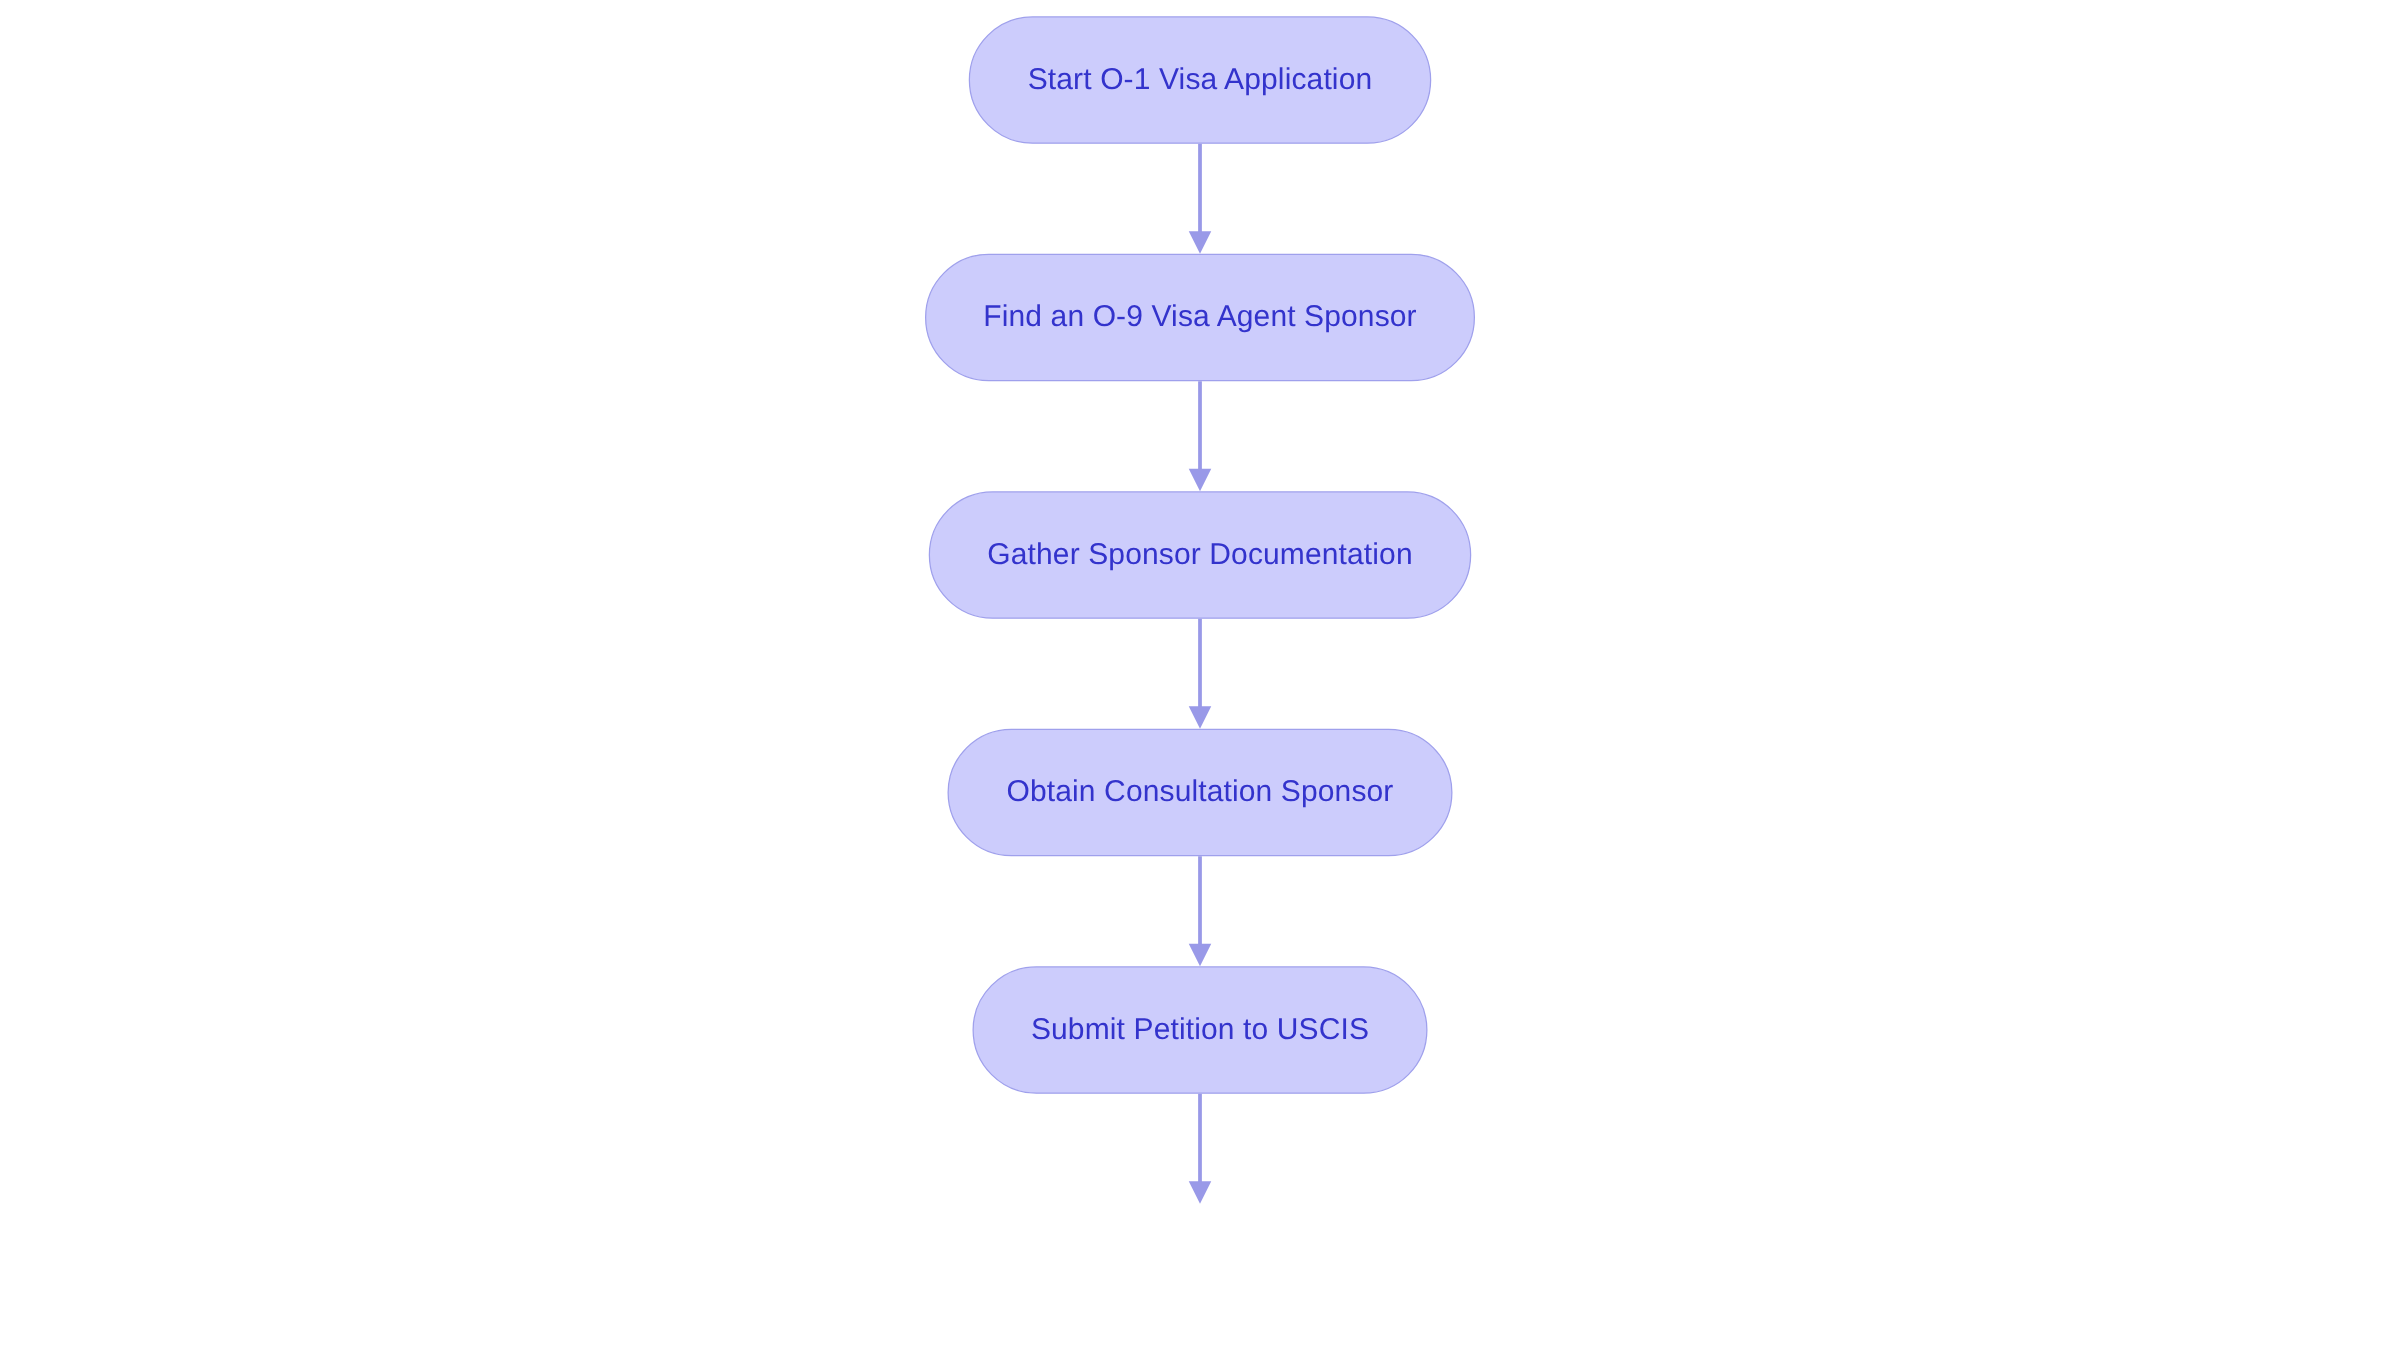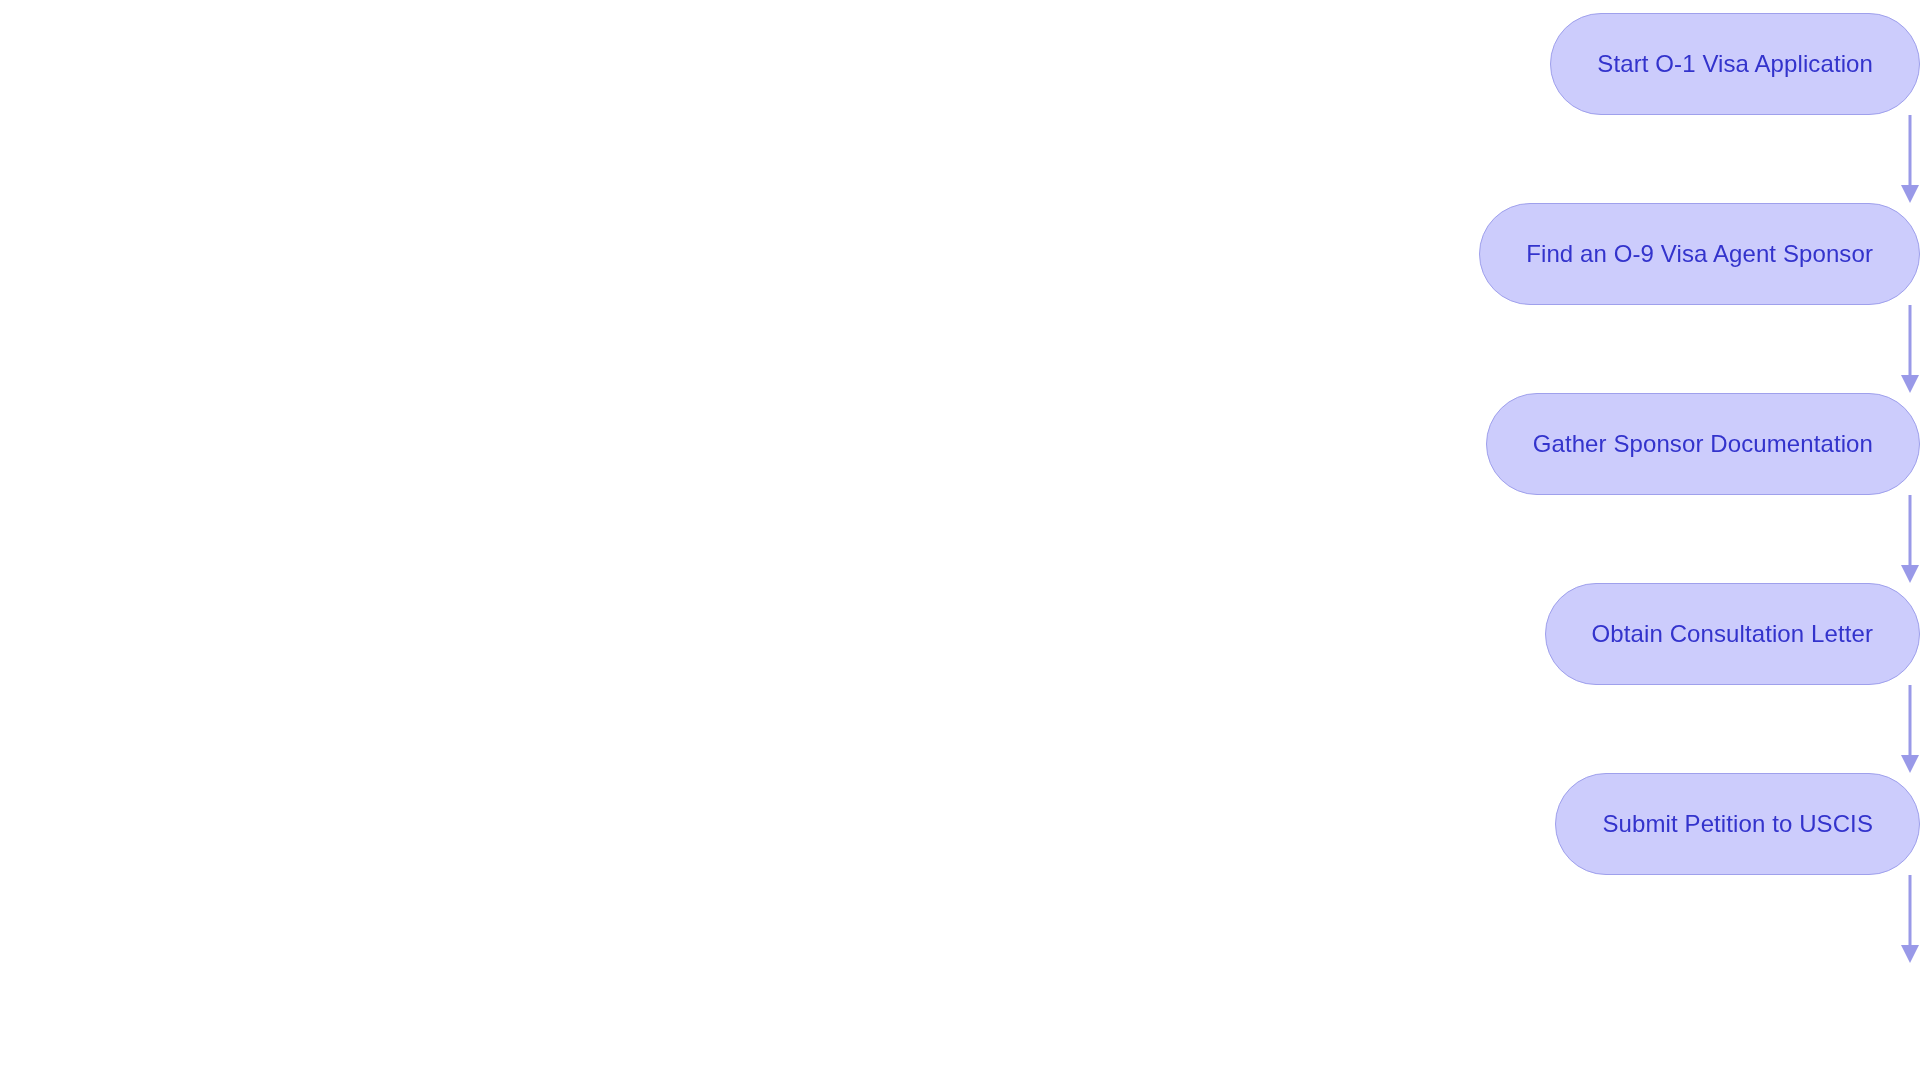--- a/index.html
+++ b/index.html
@@ -23,21 +23,21 @@
   }
 
   .flow-column {
     position: absolute;
     left: 0;
     top: 0;
     width: 1920px;
     height: 1083px;
     display: flex;
     flex-direction: column;
-    align-items: flex-end;
+    align-items: center;
     border-radius: 26px;
   }
 
   
   .node {
     position: relative;
     height: 102px;
     box-sizing: border-box;
     display: flex;
     align-items: center;
@@ -121,21 +121,21 @@
     <div class="node">
       <span class="node-label">Gather Sponsor Documentation</span>
     </div>
 
     <div class="connector">
       <div class="conn-line"></div>
       <div class="conn-arrow"></div>
     </div>
 
     <div class="node">
-      <span class="node-label">Obtain Consultation Letter</span>
+      <span class="node-label">Obtain Consultation Sponsor</span>
     </div>
 
     <div class="connector">
       <div class="conn-line"></div>
       <div class="conn-arrow"></div>
     </div>
 
     <div class="node">
       <span class="node-label">Submit Petition to USCIS</span>
     </div>

